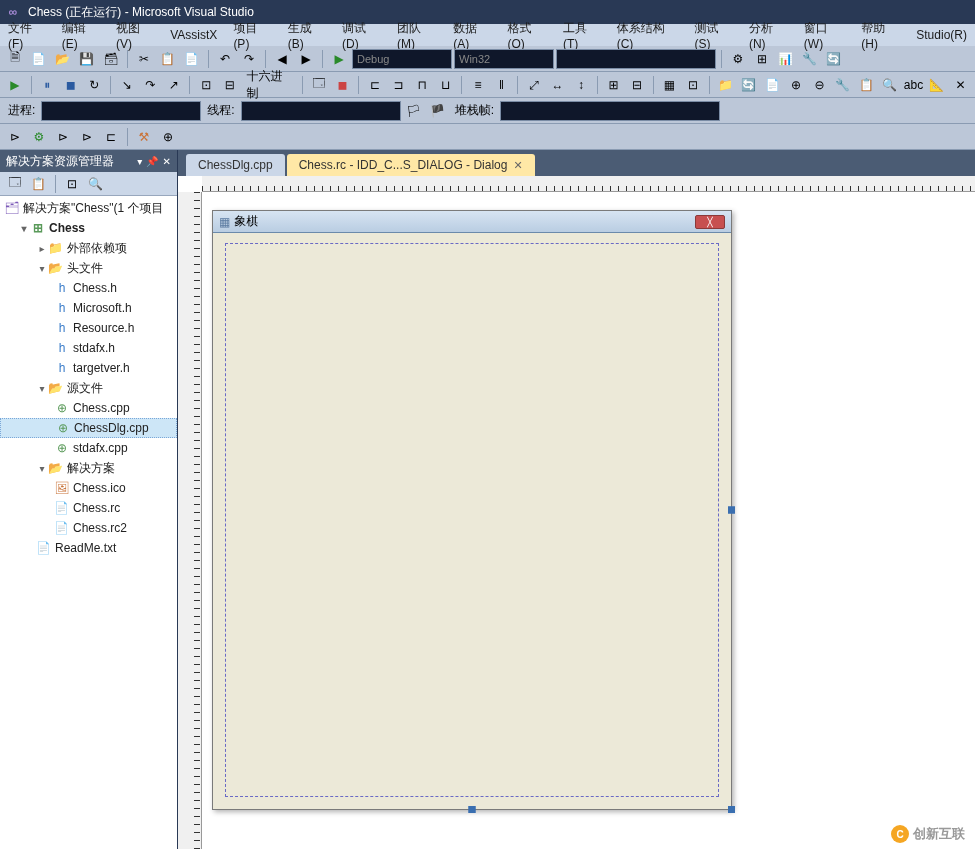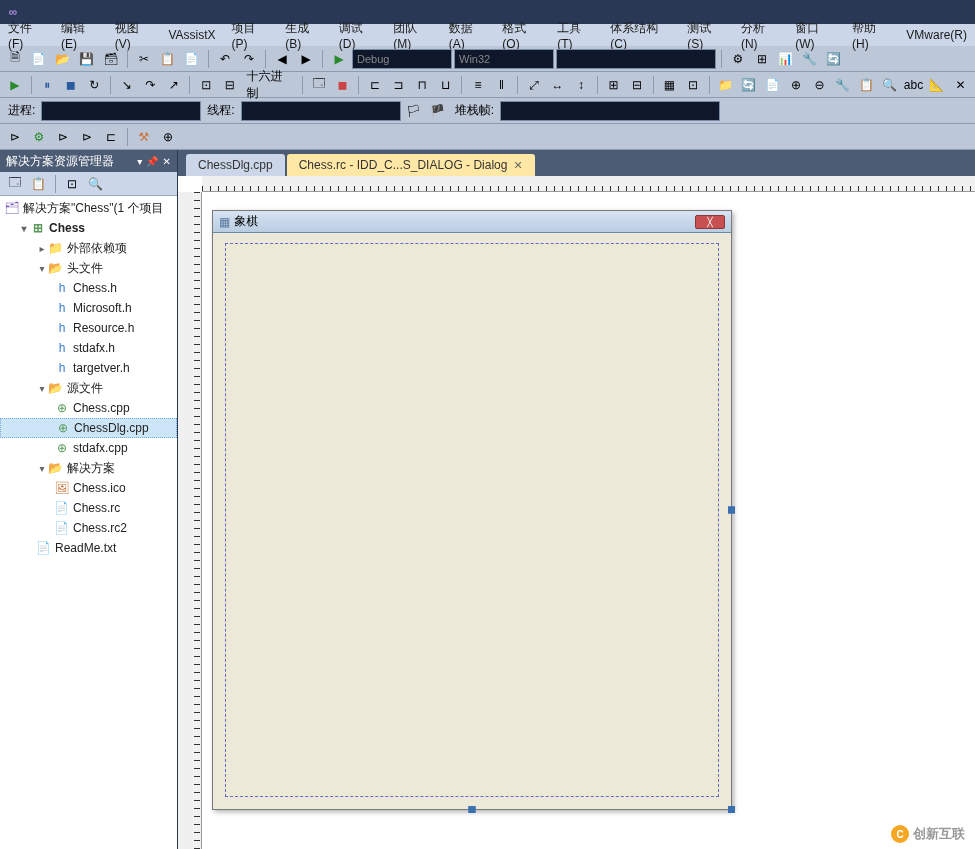--- a/index.html
+++ b/index.html
@@ -69,40 +69,41 @@
 .ic-cpp { color: #5a9a5a; }
 .ic-rc { color: #c9743a; }
 .ic-txt { color: #888; }
 .ic-sln { color: #7c5ab8; }
 </style>
 </head>
 <body>
 
 <div class="title-bar">
   <span class="logo ic-vs">∞</span>
+  <span>Chess (正在运行) - Microsoft Visual Studio</span>
 </div>
 
 <div class="menu-bar">
   <span class="menu-item">文件(F)</span>
   <span class="menu-item">编辑(E)</span>
   <span class="menu-item">视图(V)</span>
   <span class="menu-item">VAssistX</span>
   <span class="menu-item">项目(P)</span>
   <span class="menu-item">生成(B)</span>
   <span class="menu-item">调试(D)</span>
   <span class="menu-item">团队(M)</span>
   <span class="menu-item">数据(A)</span>
   <span class="menu-item">格式(O)</span>
   <span class="menu-item">工具(T)</span>
   <span class="menu-item">体系结构(C)</span>
   <span class="menu-item">测试(S)</span>
   <span class="menu-item">分析(N)</span>
   <span class="menu-item">窗口(W)</span>
   <span class="menu-item">帮助(H)</span>
-  <span class="menu-item">VMware(R)</span>
+  <span class="menu-item">Studio(R)</span>
 </div>
 
 <div class="toolbar">
   <span class="tb-btn">🗎</span>
   <span class="tb-btn">📄</span>
   <span class="tb-btn">📂</span>
   <span class="tb-btn">💾</span>
   <span class="tb-btn">🗃</span>
   <span class="tb-sep"></span>
   <span class="tb-btn">✂</span>

